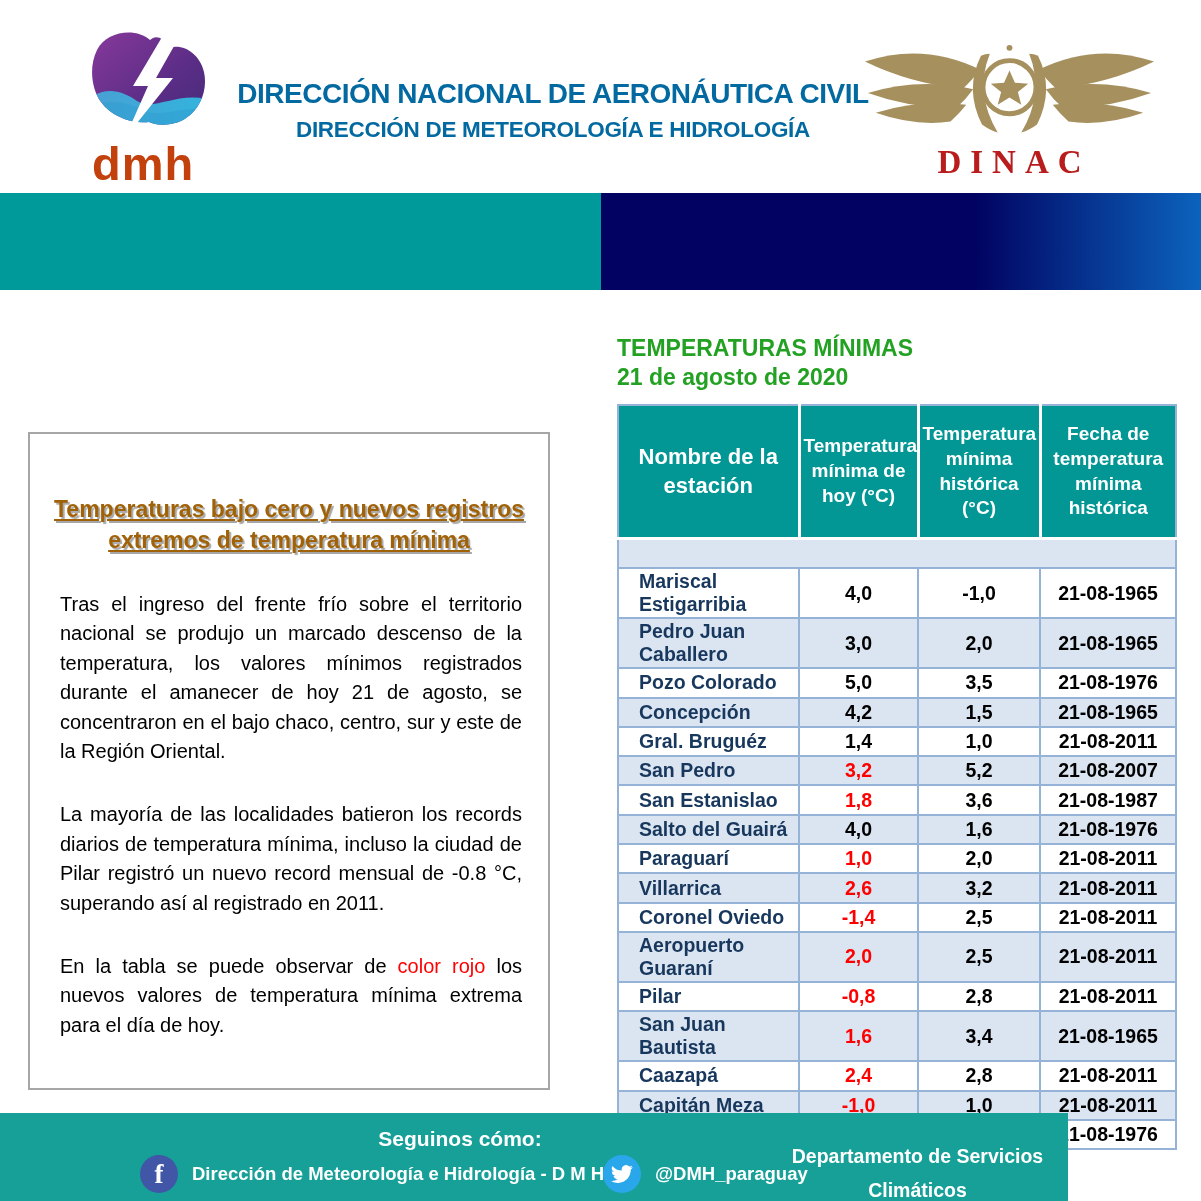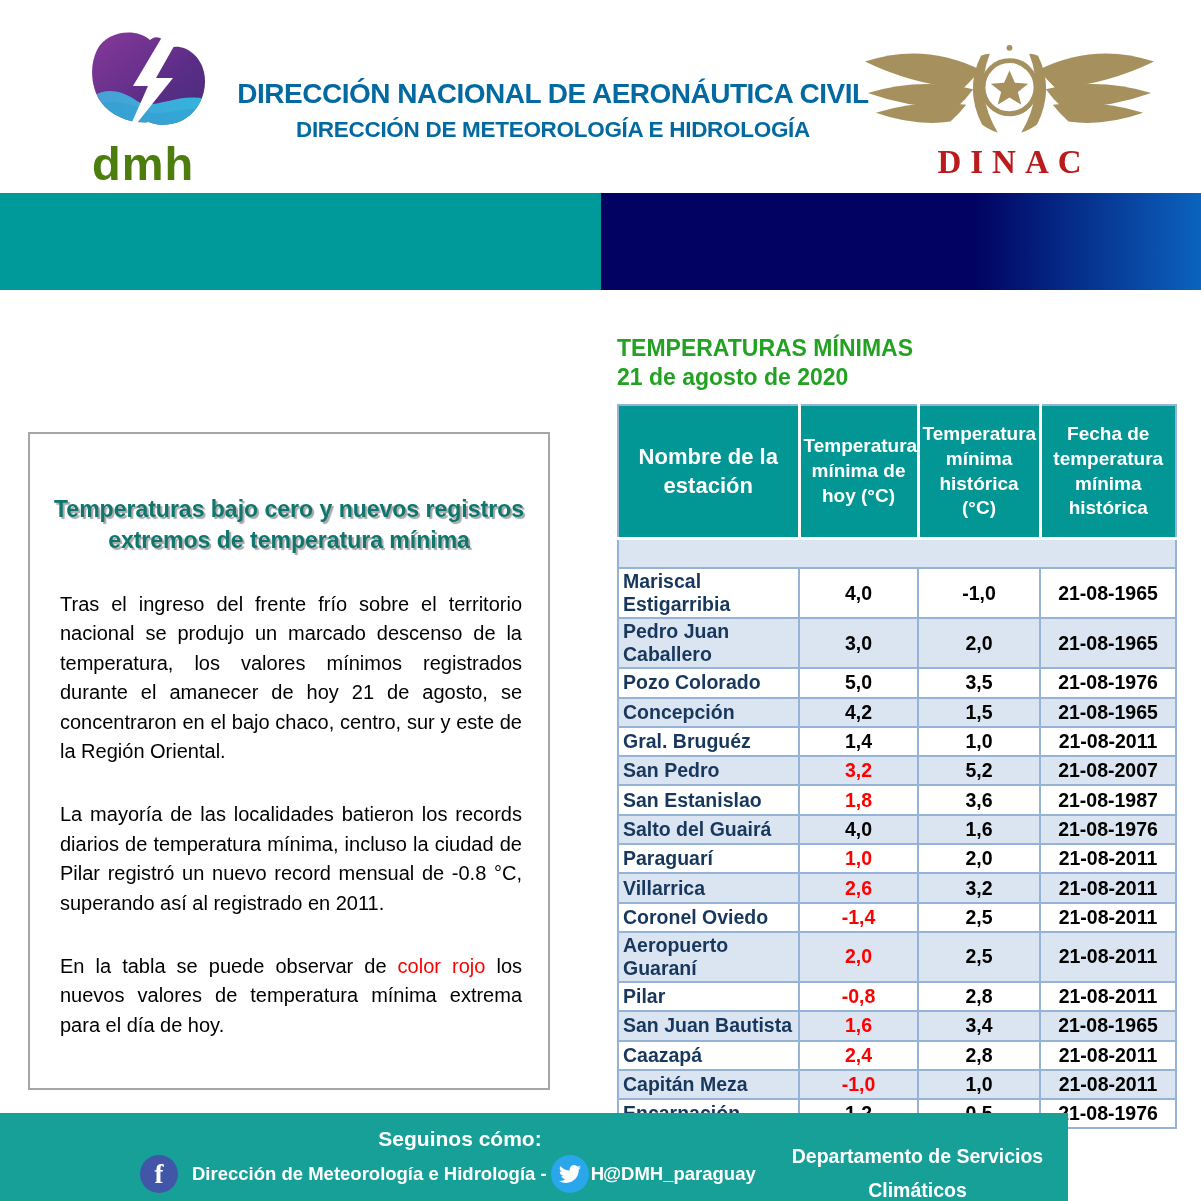--- a/index.html
+++ b/index.html
@@ -4,21 +4,21 @@
 <style>
   html,body{margin:0;padding:0;background:#e8e8e8;}
   .page{
     position:relative;width:1201px;height:1201px;background:#ffffff;
     font-family:"Liberation Sans",sans-serif;overflow:hidden;margin:0 auto;
   }
   .abs{position:absolute;}
 
   
   .dmh-logo{left:86px;top:28px;width:150px;text-align:left;}
-  .dmh-word{font-size:47px;font-weight:800;color:#4d7c0f;letter-spacing:1px;margin-top:-4px;padding-left:6px;line-height:1;}
+  .dmh-word{font-size:47px;font-weight:800;color:#c2410c;letter-spacing:1px;margin-top:-4px;padding-left:6px;line-height:1;}
   .org-titles{left:228px;top:78px;width:650px;text-align:center;color:#0369a1;}
   .org-title{font-size:28px;font-weight:bold;letter-spacing:-0.5px;line-height:1.15;}
   .org-subtitle{font-size:22.5px;font-weight:bold;letter-spacing:-0.3px;margin-top:7px;}
   .dinac{left:862px;top:38px;width:295px;text-align:center;}
   .dinac-word{font-family:"Liberation Serif",serif;font-size:33px;font-weight:600;color:#b91c1c;letter-spacing:9px;margin-top:-16px;text-indent:9px;}
 
   
   .band-teal{left:0;top:193px;width:601px;height:97px;background:#009a9a;}
   .band-navy{left:601px;top:193px;width:600px;height:97px;
     background:linear-gradient(90deg,#010261 0%,#010261 62%,#0b63bd 100%);}
@@ -27,47 +27,47 @@
   .records{left:0;top:308px;width:563px;height:105px;
     background:linear-gradient(90deg,#090c5a 0%,#101c83 55%,#0d6dcb 100%);}
   .records-text{position:absolute;left:8px;top:21px;width:478px;text-align:center;
     color:#ffffff;font-weight:bold;font-size:26px;line-height:1.32;
     text-shadow:2px 2px 2px rgba(0,0,0,0.65);letter-spacing:0.2px;}
   .min-highlight{color:#2f9bf3;}
   .thermo{position:absolute;right:6px;top:16px;}
 
   
   .article-box{left:28px;top:432px;width:522px;height:658px;border:2px solid #a6a6a6;background:#fff;box-sizing:border-box;}
-  .article-heading{margin:60px 14px 0;font-size:23px;font-weight:bold;color:#0f766e;
-    text-align:center;line-height:1.35;text-shadow:2px 2px 1px rgba(0,0,0,0.35);}
+  .article-heading{margin:60px 14px 0;font-size:23px;font-weight:bold;color:#a16207;
+    text-align:center;line-height:1.35;text-shadow:2px 2px 1px rgba(0,0,0,0.35);text-decoration:underline;}
   .article-p{margin:34px 26px 0 30px;font-size:20px;color:#000;text-align:justify;line-height:1.47;}
   .red-inline{color:#ff0000;}
 
   
   .table-title{left:617px;top:334px;width:558px;text-align:left;color:#23a123;font-weight:bold;font-size:23px;line-height:1.28;}
   .temps-table{position:absolute;left:617px;top:404px;width:558px;border-collapse:collapse;table-layout:fixed;
     border:2px solid #95b3d7;}
   .temps-table th{background:#029795;color:#fff;font-weight:bold;height:131px;vertical-align:middle;
     padding:0 3px;line-height:1.3;font-size:19px;border-left:3px solid #ffffff;}
   .temps-table th:first-child{border-left:none;font-size:22px;}
   .temps-table th{border-bottom:3px solid #ffffff;}
   .spacer-row td{height:13px;background:#dbe5f1;border:2px solid #95b3d7;}
   .temps-table td{border:2px solid #95b3d7;height:25.3px;font-weight:bold;font-size:19.5px;}
   .temps-table tbody tr:nth-child(even){background:#dbe5f1;}
-  td.st{color:#17375d;text-align:left;padding-left:4px;}
+  td.st{color:#17375d;text-align:left;padding-left:20px;}
   td.v{color:#000;text-align:center;}
   td.v.red{color:#ff0000;}
 
   
   .footer{left:0;top:1113px;width:1068px;height:88px;background:#16a098;}
   .follow-title{position:absolute;left:320px;top:14px;width:280px;text-align:center;
     color:#fff;font-weight:bold;font-size:21px;}
   .social{position:absolute;top:42px;display:flex;align-items:center;gap:14px;color:#fff;font-weight:bold;font-size:18.5px;}
   .fb-group{left:140px;}
-  .tw-group{left:551px;}
+  .tw-group{left:603px;}
   .circle{width:38px;height:38px;border-radius:50%;display:flex;align-items:center;justify-content:center;flex:0 0 auto;}
   .fb-circle{background:#4156a6;color:#fff;font-size:27px;font-weight:bold;font-family:"Liberation Serif",serif;}
   .tw-circle{background:#29a7ea;}
   .dept{position:absolute;left:790px;top:26px;width:255px;text-align:center;color:#fff;font-weight:bold;font-size:19.5px;line-height:1.75;}
 </style>
 </head>
 <body>
 
 <div class="page">
 

